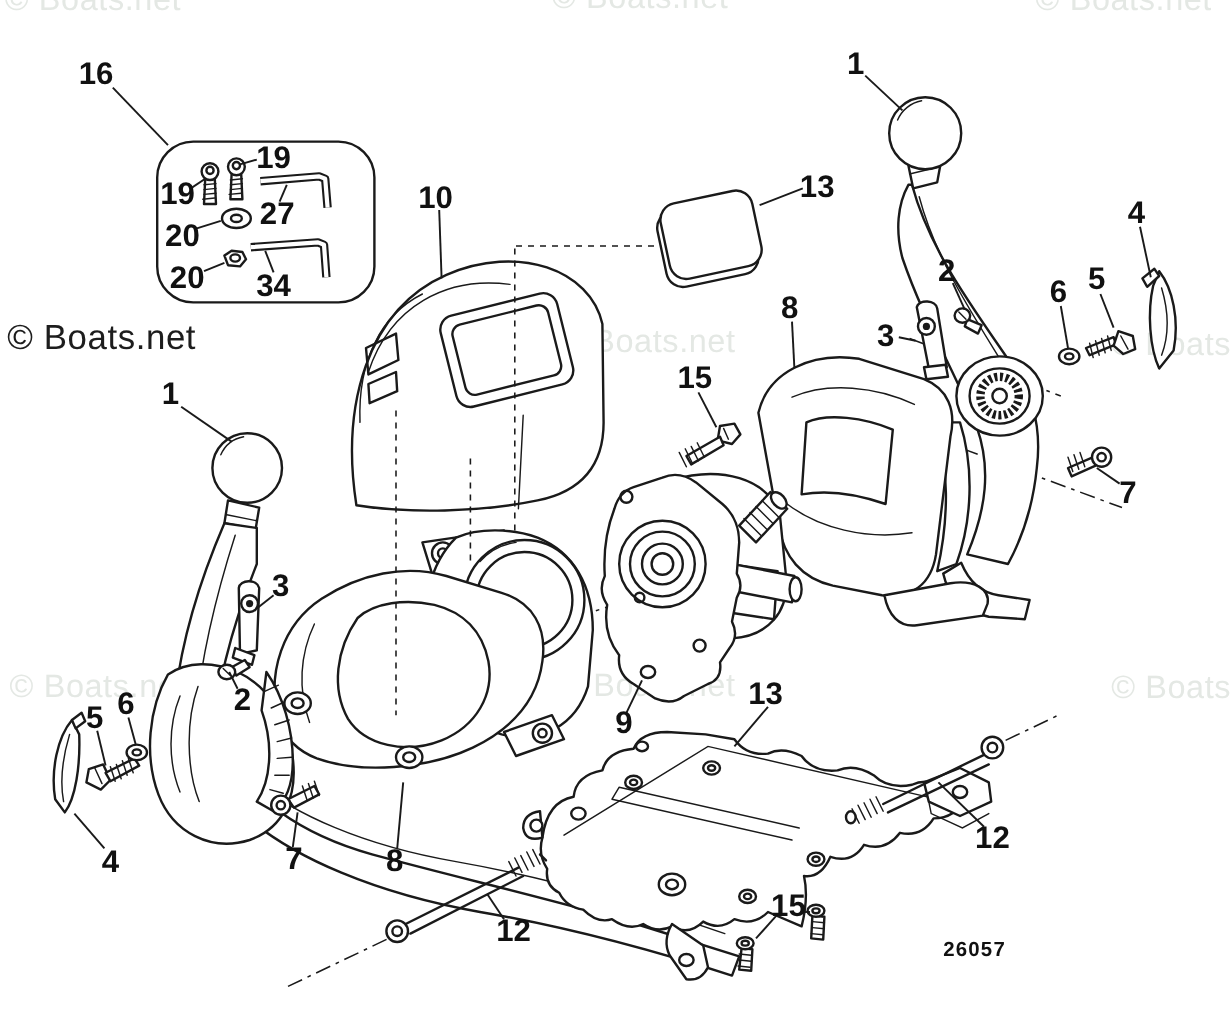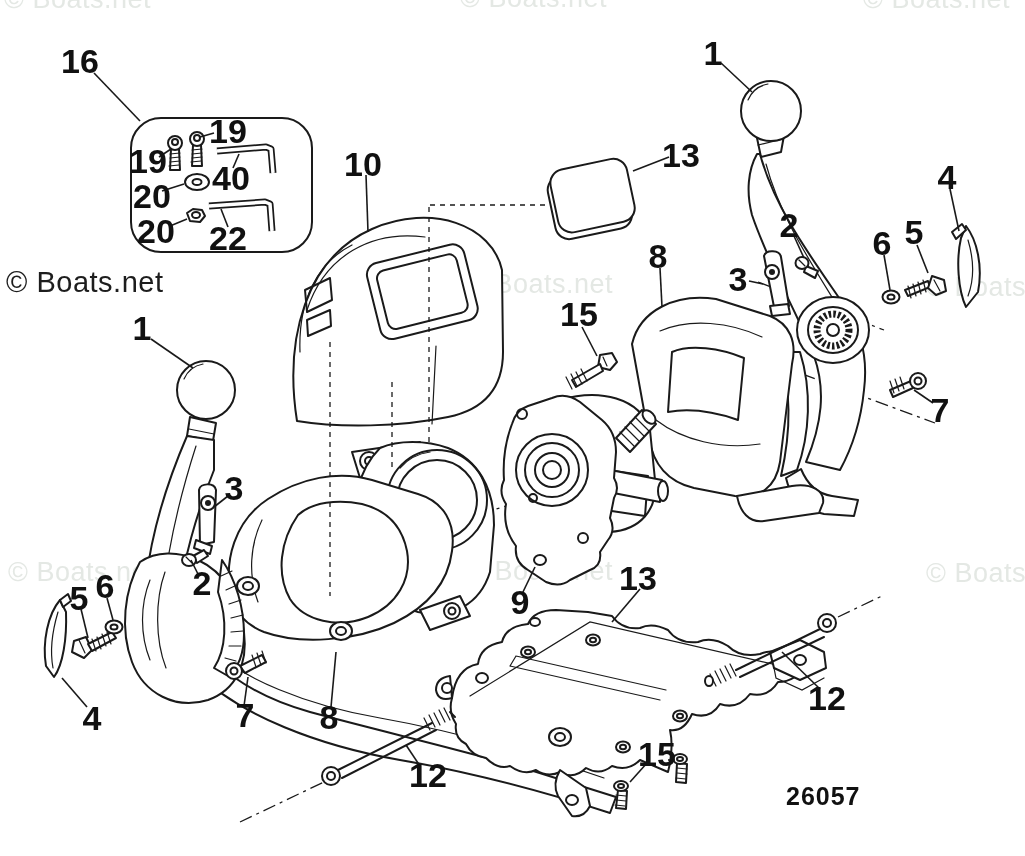--- a/index.html
+++ b/index.html
@@ -8,25 +8,25 @@
     overflow:hidden;font-family:"Liberation Sans",sans-serif;
   }
   .art{position:absolute;left:0;top:0;}
   .wm{
     position:absolute;color:#e4e8e4;font-size:27px;letter-spacing:.5px;
     white-space:nowrap;user-select:none;
   }
   .wm-dark{color:#1d1d1d;font-size:29px;}
   .callout{
     position:absolute;transform:translate(-50%,-50%);
-    font-weight:bold;font-size:34px;color:#111;line-height:1;
+    font-weight:bold;font-size:26px;color:#111;line-height:1;
     white-space:nowrap;
   }
   .partnum{
-    position:absolute;font-weight:bold;font-size:25px;color:#111;
+    position:absolute;font-weight:bold;font-size:17px;color:#111;
     letter-spacing:1px;
   }
   
   .ln{stroke:#1a1a1a;stroke-width:2;fill:none;stroke-linecap:round;stroke-linejoin:round;}
   .lnf{stroke:#1a1a1a;stroke-width:2;fill:#fff;stroke-linejoin:round;}
   .thin{stroke:#1a1a1a;stroke-width:1.2;fill:none;stroke-linecap:round;}
   .leader{stroke:#1a1a1a;stroke-width:1.6;fill:none;}
   .dash{stroke:#1a1a1a;stroke-width:1.3;fill:none;stroke-dasharray:5 5;}
   .dashdot{stroke:#1a1a1a;stroke-width:1.3;fill:none;stroke-dasharray:13 5 3 5;}
   .tube{stroke:#1a1a1a;stroke-width:7;fill:none;stroke-linejoin:round;}
@@ -383,24 +383,24 @@
       <path d="M331,707 L336,652"></path>
       <path d="M647,763 L630,782"></path>
       <path d="M668,760 L675,760"></path>
       <path d="M420,766 L406,745"></path>
     </g>
   </svg>
 
   <div class="callout" style="left:80px;top:61px">16</div>
   <div class="callout" style="left:228px;top:131px">19</div>
   <div class="callout" style="left:148px;top:161px">19</div>
-  <div class="callout" style="left:231px;top:178px">40</div>
+  <div class="callout" style="left:231px;top:178px">27</div>
   <div class="callout" style="left:152px;top:196px">20</div>
   <div class="callout" style="left:156px;top:231px">20</div>
-  <div class="callout" style="left:228px;top:238px">22</div>
+  <div class="callout" style="left:228px;top:238px">34</div>
   <div class="callout" style="left:713px;top:53px">1</div>
   <div class="callout" style="left:681px;top:155px">13</div>
   <div class="callout" style="left:363px;top:164px">10</div>
   <div class="callout" style="left:947px;top:177px">4</div>
   <div class="callout" style="left:789px;top:225px">2</div>
   <div class="callout" style="left:914px;top:232px">5</div>
   <div class="callout" style="left:882px;top:243px">6</div>
   <div class="callout" style="left:658px;top:256px">8</div>
   <div class="callout" style="left:738px;top:279px">3</div>
   <div class="callout" style="left:579px;top:314px">15</div>

